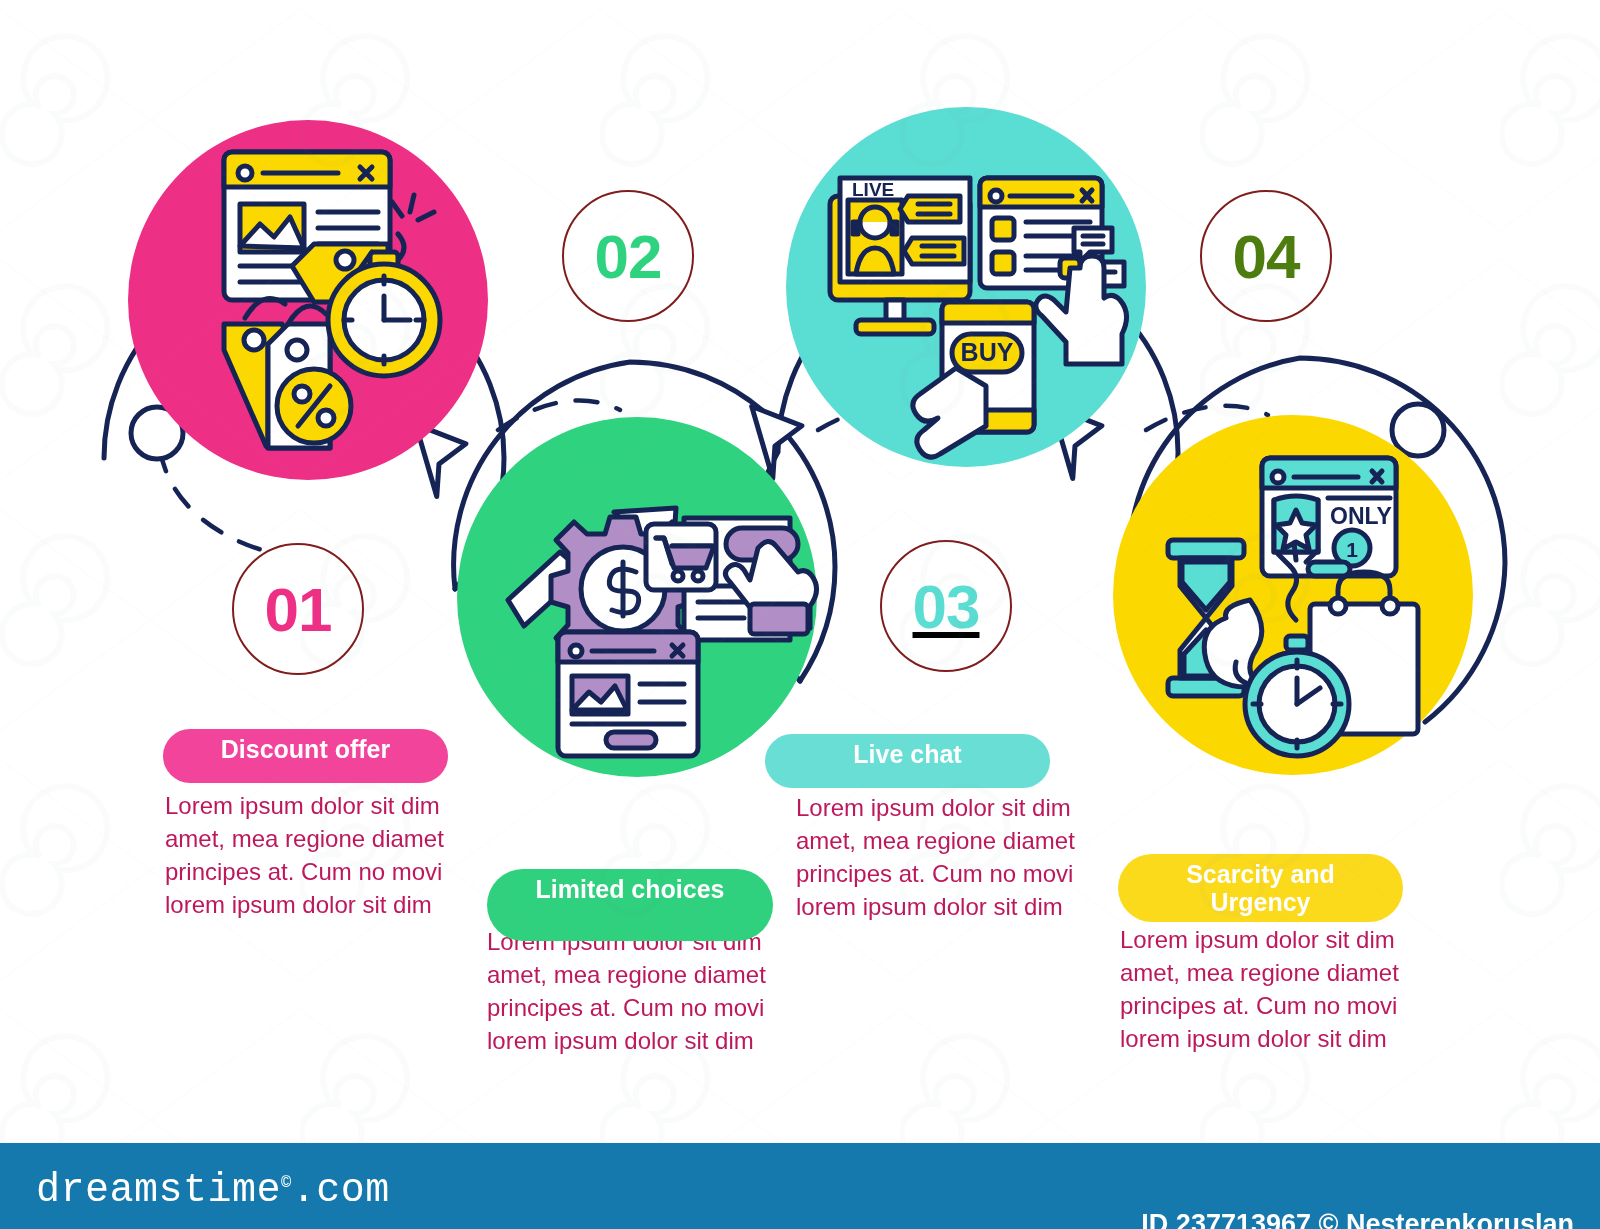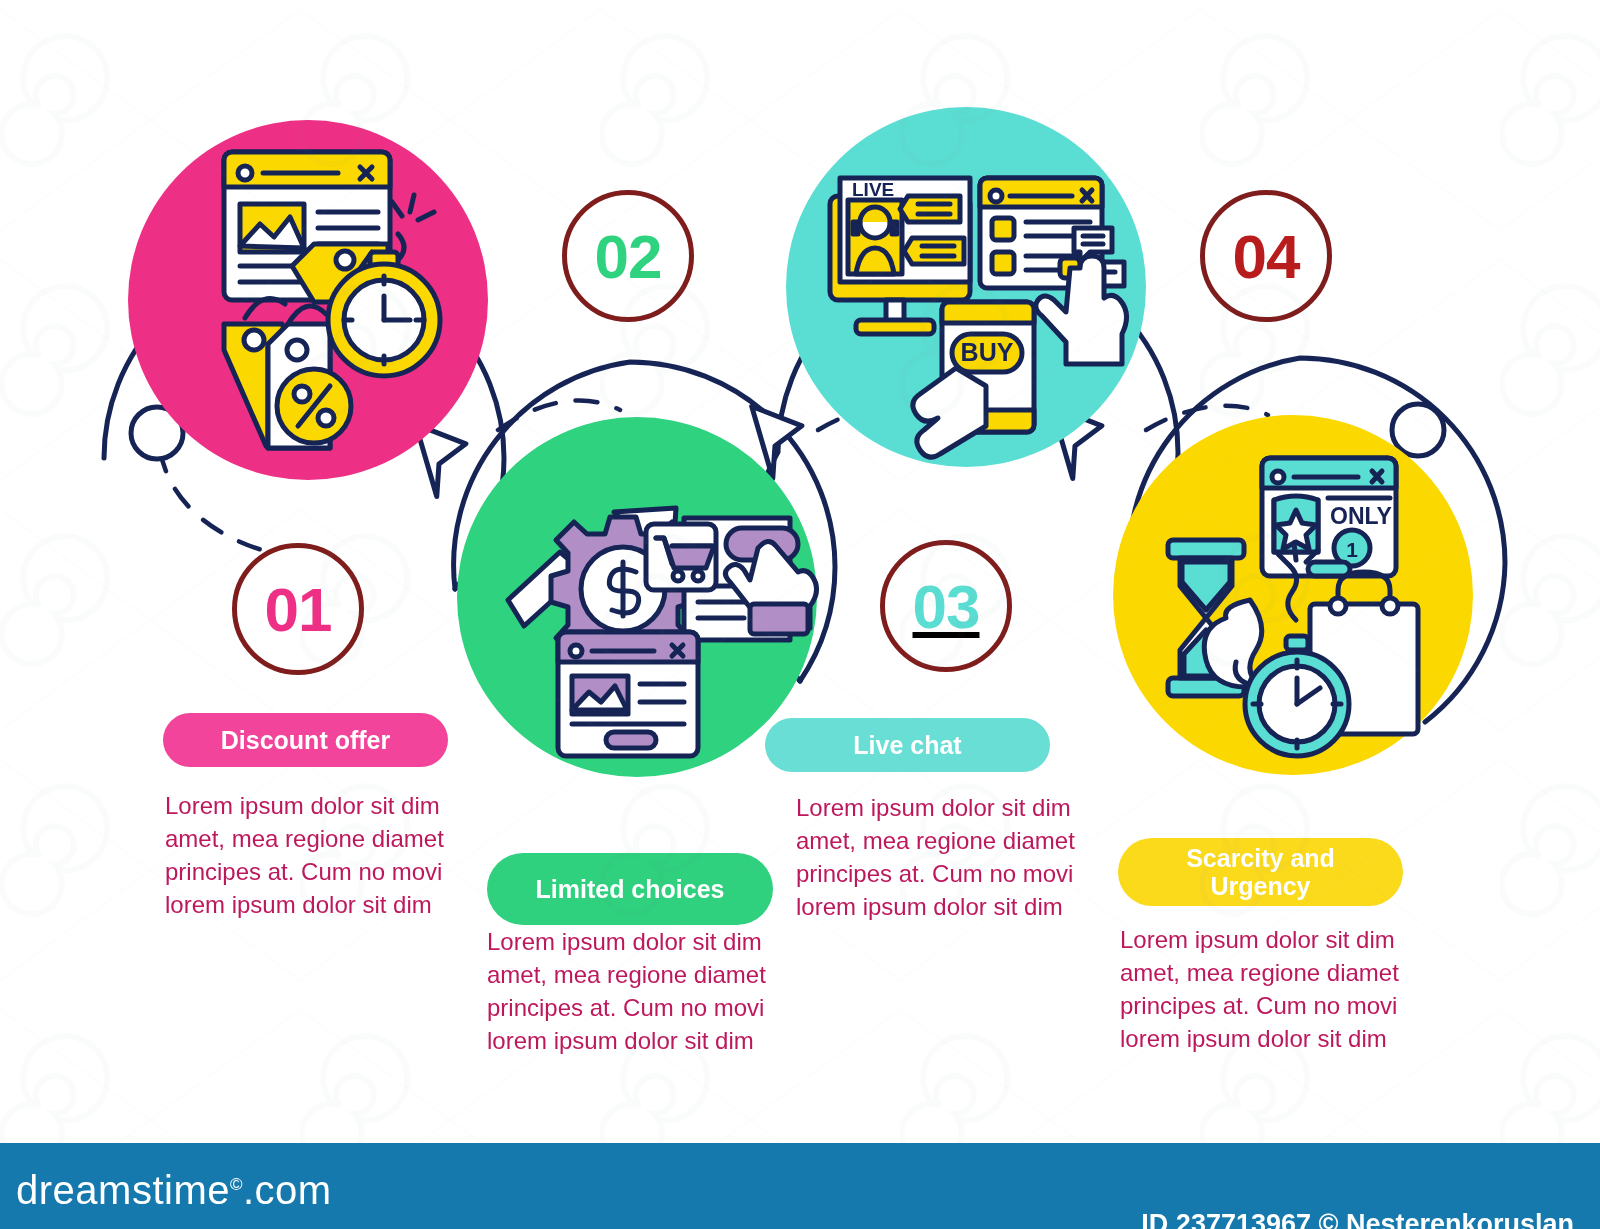--- a/index.html
+++ b/index.html
@@ -11,47 +11,48 @@
     position:relative;
   }
   #stage{position:absolute;left:0;top:0;width:1600px;height:1229px;}
   #vec{position:absolute;left:0;top:0;width:1600px;height:1229px;}
 
   
   .num-badge{
     position:absolute;
     width:132px;height:132px;
     border-radius:50%;
-    border:5px solid #7f1d1d;
+    border:2px solid #7f1d1d;
     background:#ffffff;
     display:flex;align-items:center;justify-content:center;
     font-weight:700;
     font-size:62px;
     letter-spacing:-1px;
     box-sizing:border-box;
     z-index:6;
   }
   #badge1{left:232px;top:543px;align-items:center;}
   #badge2{left:562px;top:190px;}
   #badge3{left:880px;top:540px;text-decoration:underline;}
   #badge4{left:1200px;top:190px;}
 
   
   .pill{
     position:absolute;
     border-radius:40px;
     color:#ffffff;
     font-weight:700;
     font-size:25px;
-    display:flex;align-items:center;justify-content:center;
+    display:flex;justify-content:center;
     text-align:center;
     line-height:1.12;
     box-sizing:border-box;
     padding:6px 18px;
     z-index:7;
+    margin-top:16px;
   }
   #pill1{left:163px;top:713px;width:285px;height:54px;}
   #pill2{left:487px;top:853px;width:286px;height:72px;}
   #pill3{left:765px;top:718px;width:285px;height:54px;}
   #pill4{left:1118px;top:838px;width:285px;height:68px;}
 
   
   .body-txt{
     position:absolute;
     width:300px;
@@ -64,23 +65,23 @@
   #txt2{left:487px;top:926px;text-align:left;}
   #txt3{left:796px;top:792px;text-align:left;}
   #txt4{left:1120px;top:924px;text-align:left;}
 
   
   #footer{
     position:absolute;left:0;top:1143px;width:1600px;height:86px;
     background:#1579ad;z-index:40;
   }
   #wm-logo{
-    position:absolute;left:16px;top:1168px;
+    position:absolute;left:36px;top:1168px;
     color:#ffffff;font-size:40px;font-weight:400;
-    font-family:Liberation Sans, sans-serif;
+    font-family:Liberation Mono, monospace;
     letter-spacing:.5px;z-index:41;
   }
   #wm-logo .reg{font-size:17px;vertical-align:super;}
   #wm-id{
     position:absolute;right:26px;top:1209px;
     color:#ffffff;font-size:27px;font-weight:700;z-index:41;
   }
   
   #wm-tile{
     position:absolute;left:0;top:0;width:1600px;height:1143px;
@@ -379,21 +380,21 @@
   <div class="num-badge" id="badge1">
     <span style="color:#ED2F85">01</span>
   </div>
   <div class="num-badge" id="badge2">
     <span style="color:#2ED27F">02</span>
   </div>
   <div class="num-badge" id="badge3">
     <span style="color:#5ADDD2">03</span>
   </div>
   <div class="num-badge" id="badge4">
-    <span style="color:#b91c1c">04</span>
+    <span style="color:#4d7c0f">04</span>
   </div>
 
   <div class="pill" id="pill1" style="background:#F2449A">
     <span>Discount offer</span>
   </div>
   <div class="pill" id="pill2" style="background:#2FD07E">
     <span>Limited choices</span>
   </div>
   <div class="pill" id="pill3" style="background:#68DED5">
     <span>Live chat</span>

